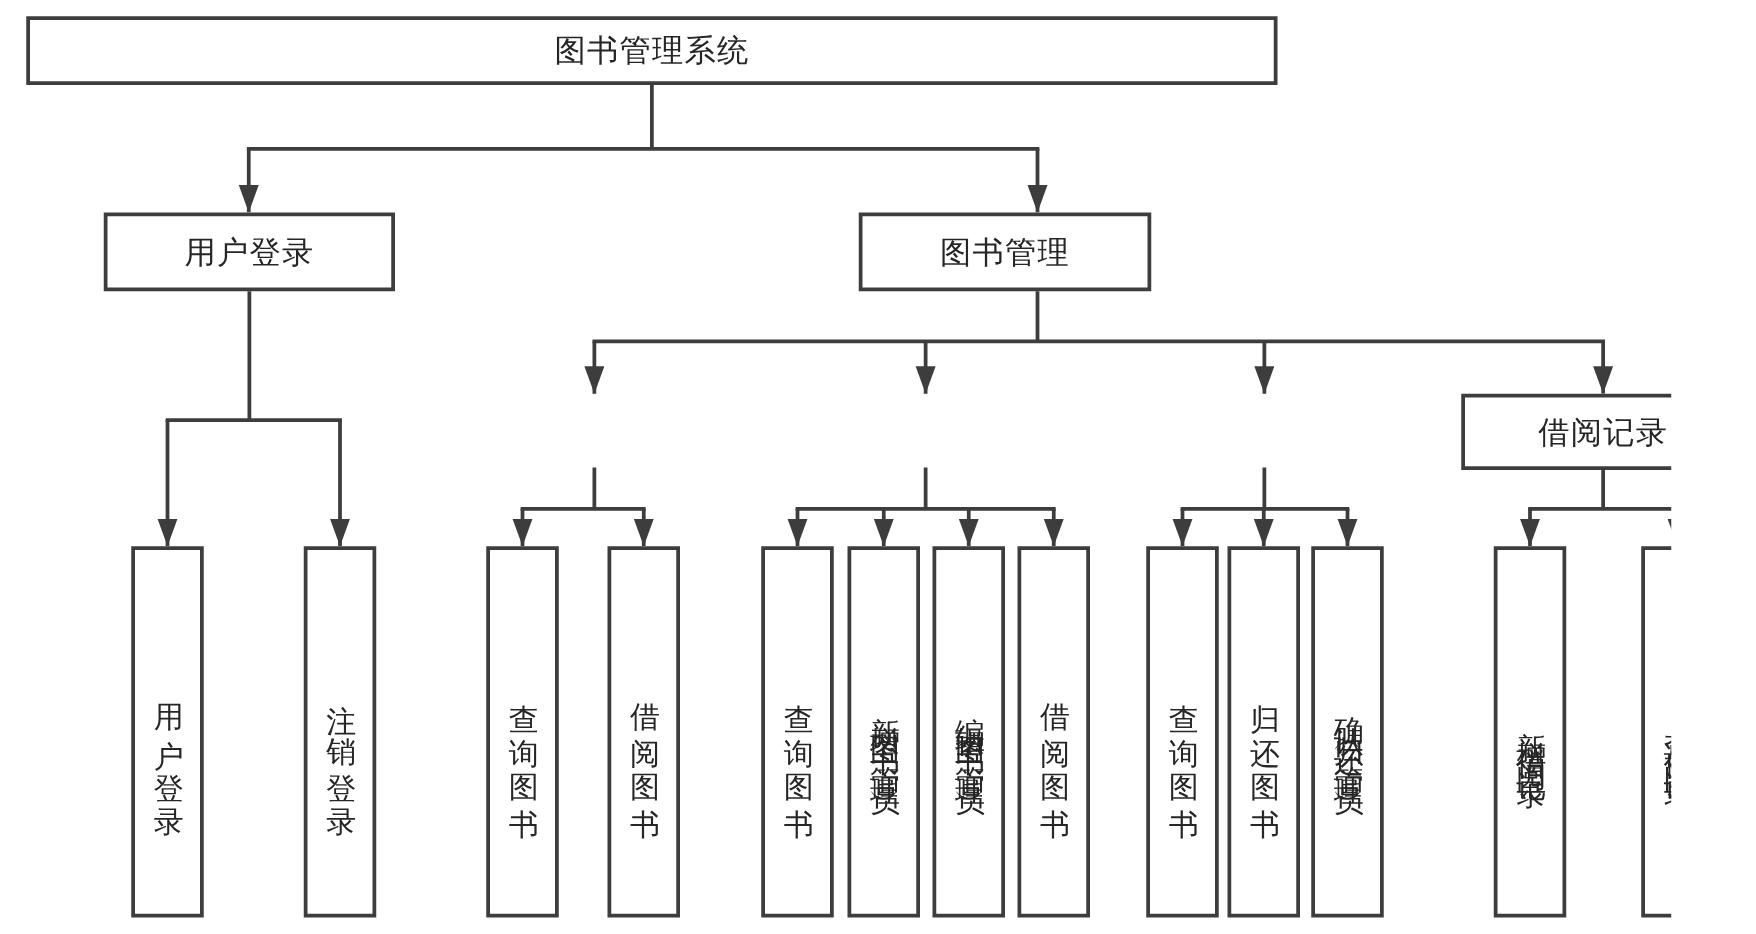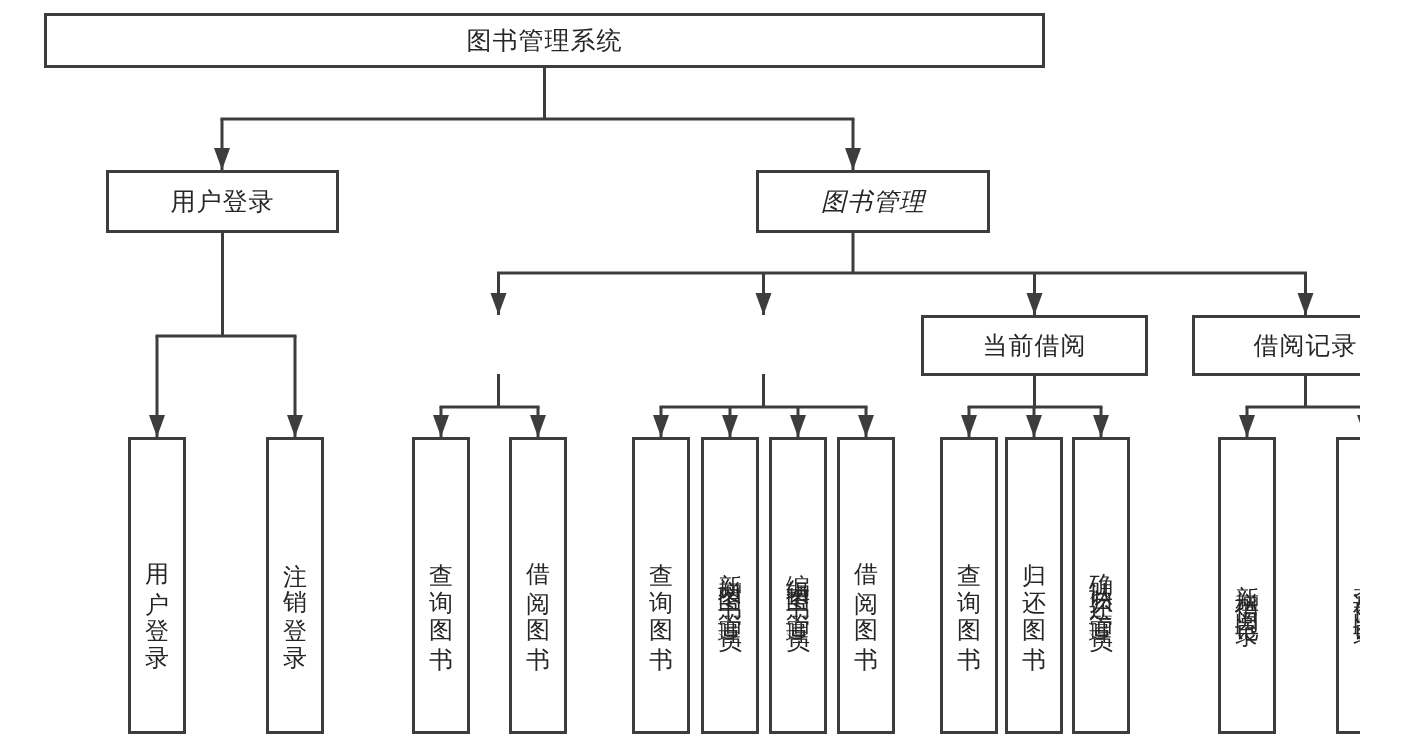--- a/index.html
+++ b/index.html
@@ -3,21 +3,20 @@
 <meta charset="utf-8">
 <style>
   html, body { margin: 0; padding: 0; background: #ffffff; }
   .stage {
     position: relative;
     width: 1337px;
     height: 747px;
     background: #ffffff;
     font-family: "Liberation Sans", "DejaVu Sans", sans-serif;
     overflow: hidden;
-    margin-left: 23px;
   }
   .connectors {
     position: absolute;
     left: 0; top: 0;
     width: 1405px; height: 747px;
     z-index: 1;
   }
   .box {
     position: absolute;
     box-sizing: border-box;
@@ -99,27 +98,24 @@
     </g>
   </svg>
 
   <div class="box" style="left:21px; top:13px; width:1001px; height:55px;">
     <span class="hlabel">图书管理系统</span>
   </div>
 
   <div class="box" style="left:83px; top:170px; width:233px; height:63px;">
     <span class="hlabel">用户登录</span>
   </div>
-  <div class="box" style="left:733px; top:170px; width:234px; height:63px;font-style:italic;">
+  <div class="box" style="left:687px; top:170px; width:234px; height:63px;">
     <span class="hlabel">图书管理</span>
   </div>
 
-  <div class="box" style="left:898px; top:315px; width:227px; height:61px;">
-    <span class="hlabel">当前借阅</span>
-  </div>
   <div class="box" style="left:1169px; top:315px; width:227px; height:61px;">
     <span class="hlabel">借阅记录</span>
   </div>
 
   <div class="box" style="left:105px; top:437px; width:58px; height:297px;">
     <span class="vtext sp4">用户登录</span>
   </div>
   <div class="box" style="left:243px; top:437px; width:58px; height:297px;">
     <span class="vtext sp4">注销登录</span>
   </div>

